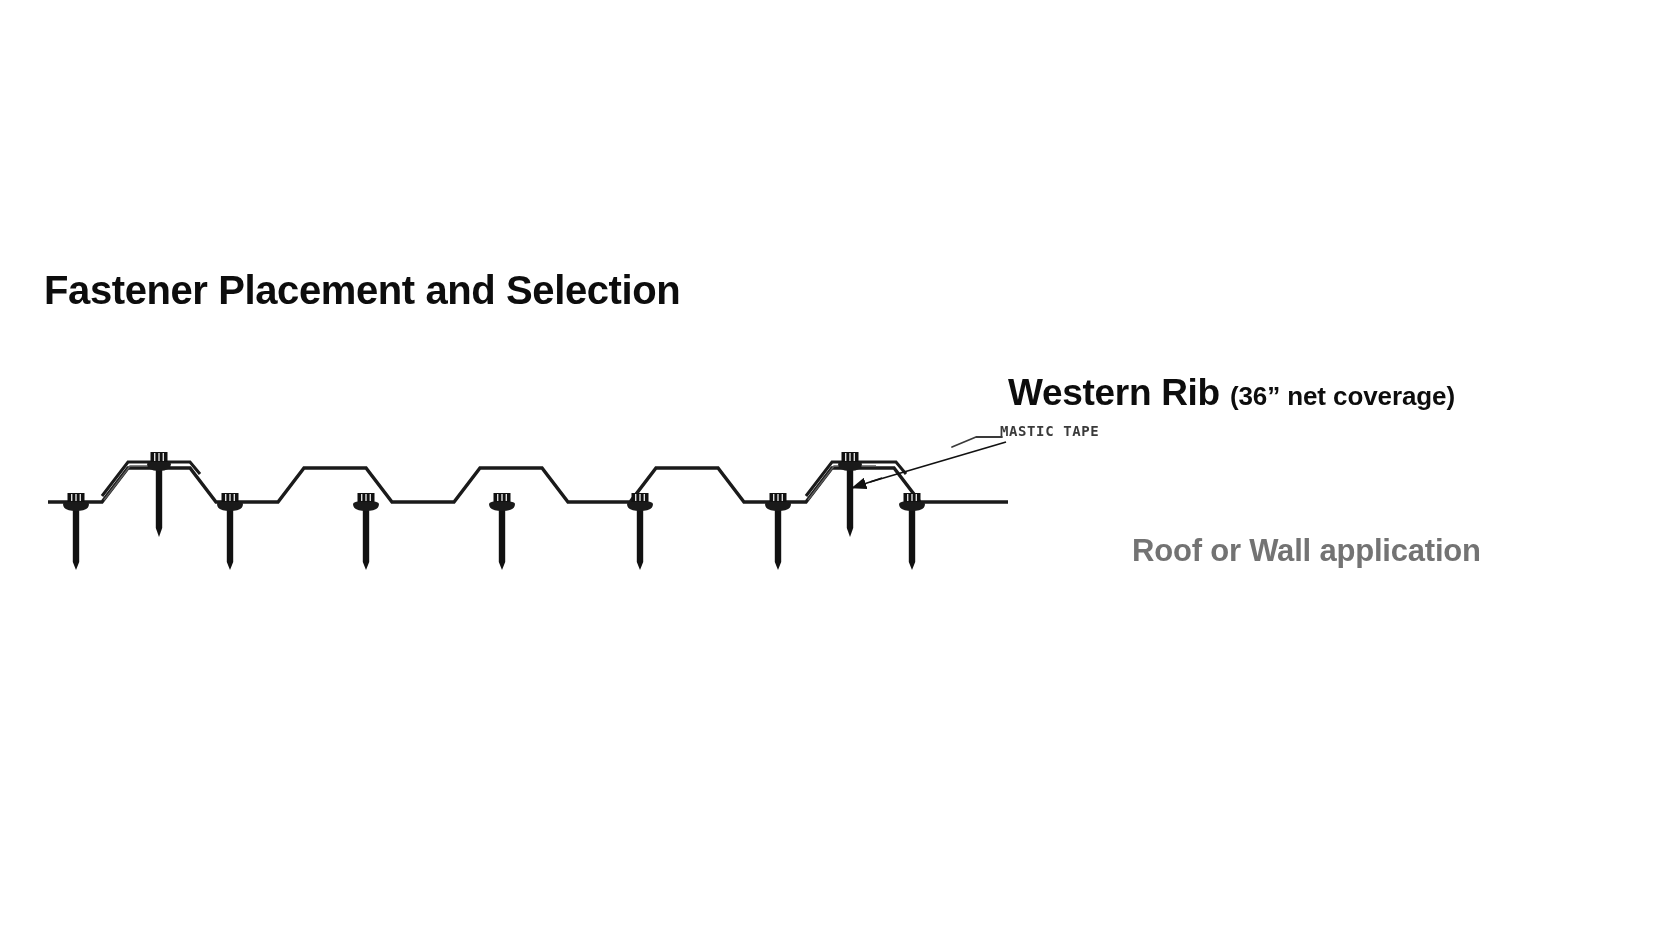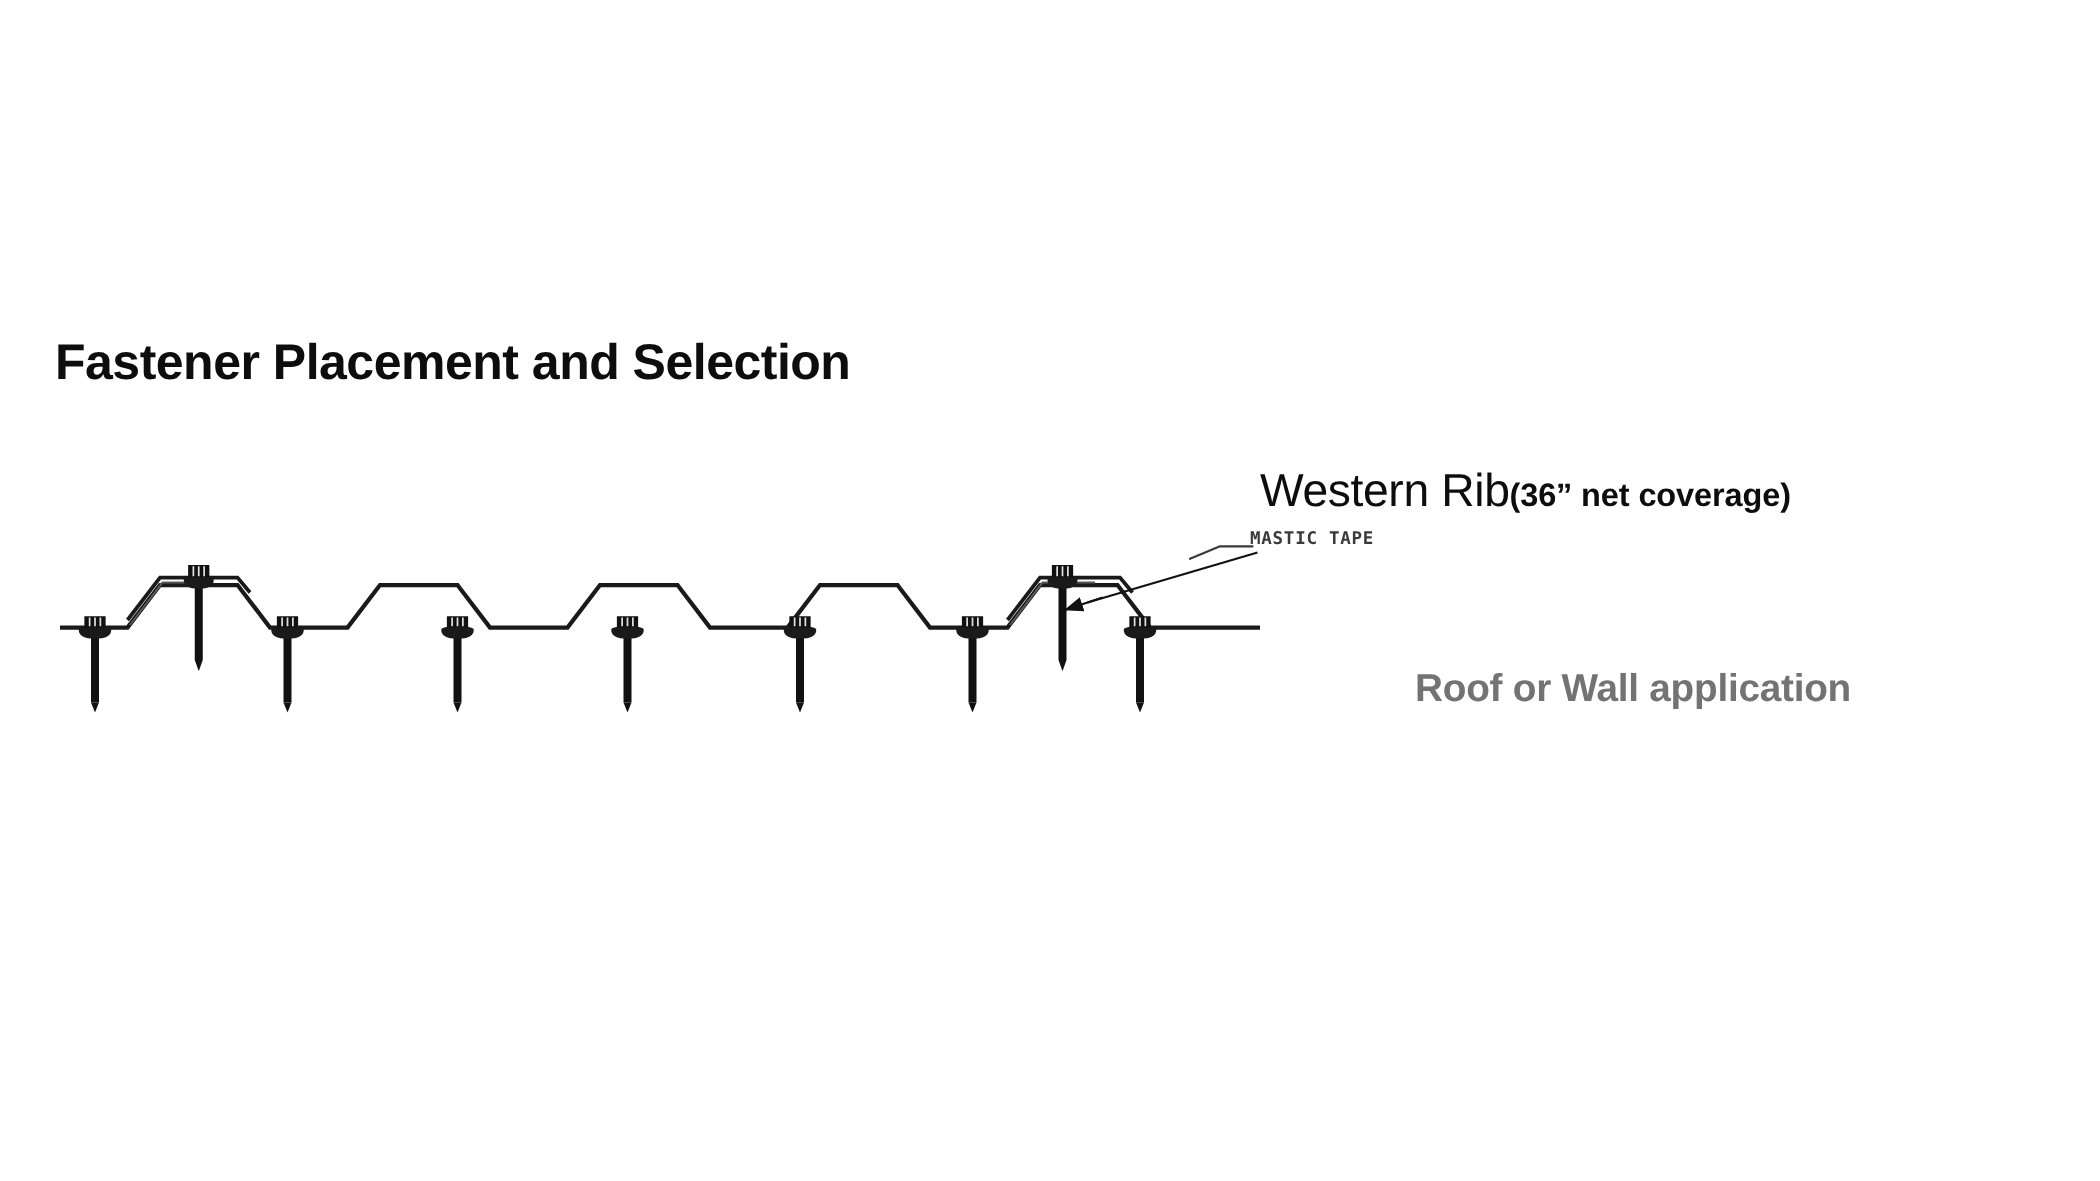--- a/index.html
+++ b/index.html
@@ -36,27 +36,28 @@
   .product-line {
     position: absolute;
     left: 1008px;
     top: 373px;
     white-space: nowrap;
     color: #0d0d0d;
     line-height: 1.1;
   }
   .product-name {
     font-size: 37px;
-    font-weight: normal;
+    font-weight: bold;
     letter-spacing: -0.3px;
   }
   .product-coverage {
     font-size: 26px;
     font-weight: bold;
     letter-spacing: -0.1px;
+    margin-left: 10px;
   }
 
   .application-note {
     position: absolute;
     left: 1132px;
     top: 533px;
     font-size: 31px;
     font-weight: bold;
     color: #737373;
     white-space: nowrap;

